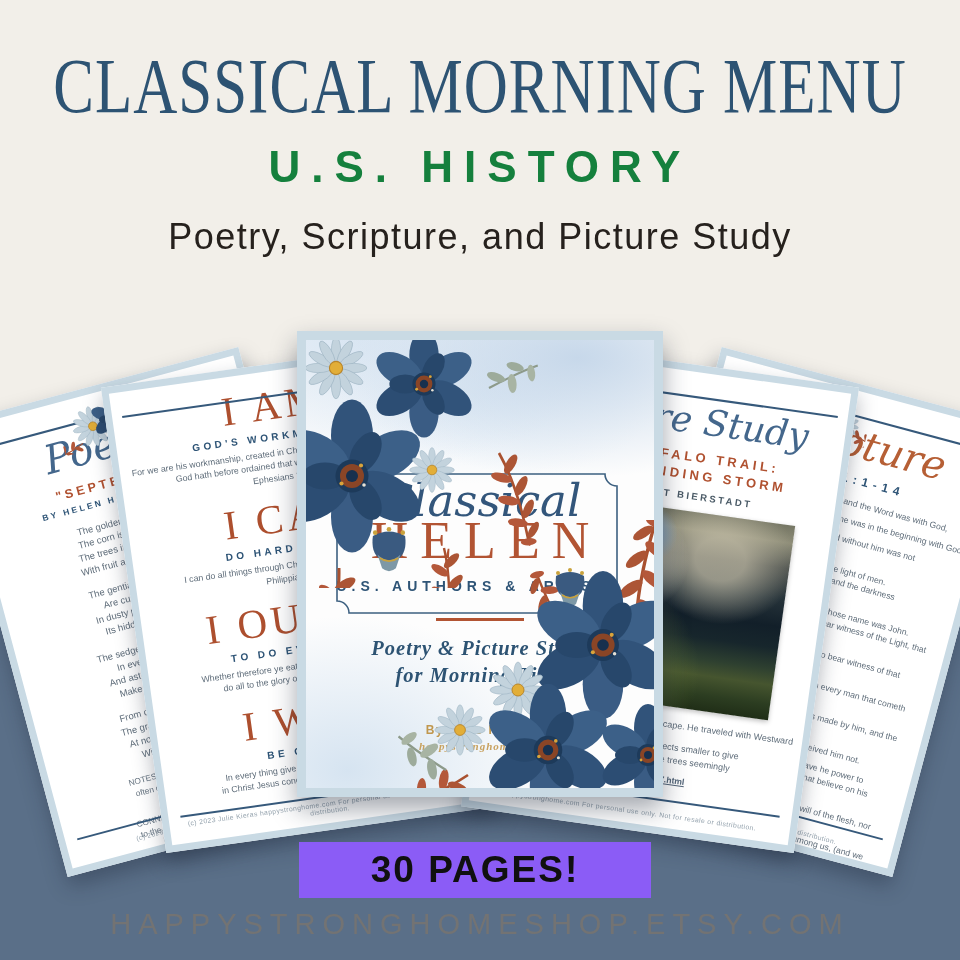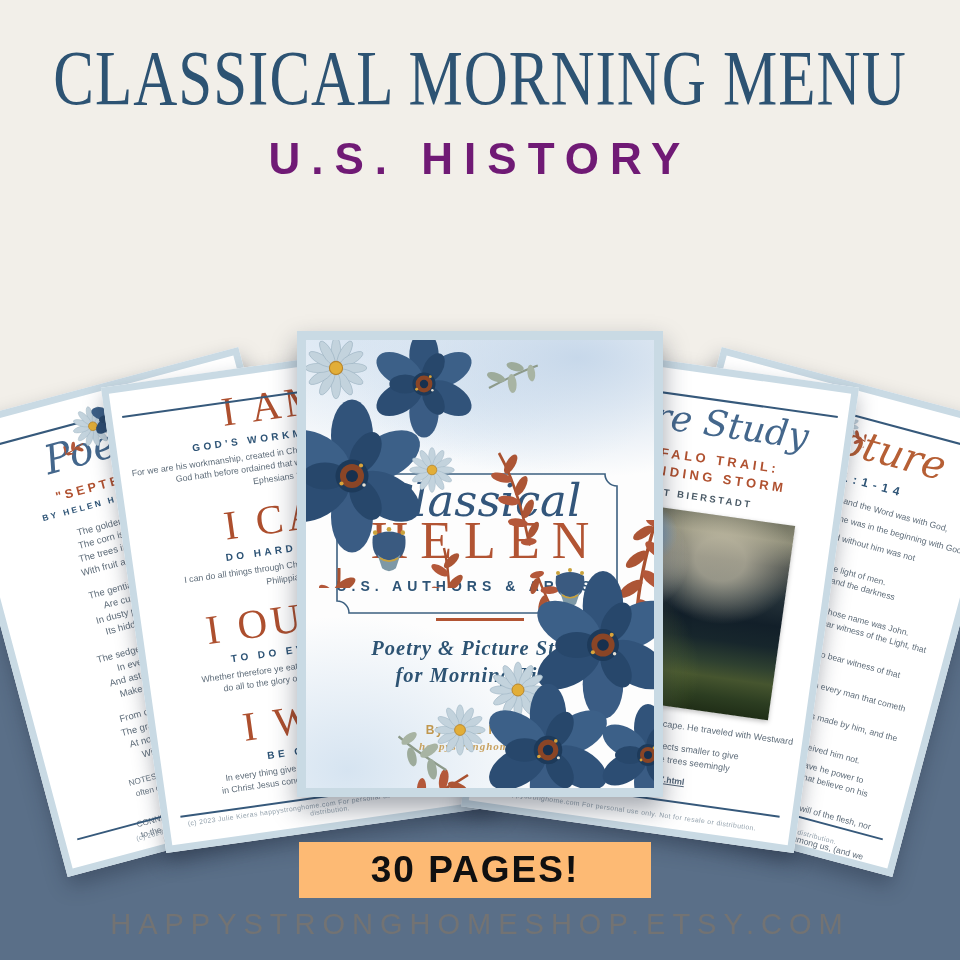--- a/index.html
+++ b/index.html
@@ -1,25 +1,25 @@
 <!DOCTYPE html>
 <html><head>
 <meta charset="utf-8">
 <style>
   html,body{margin:0;padding:0;background:#2e3a47;}
   .stage{position:relative;width:960px;height:960px;margin:0 auto;overflow:hidden;
          background:#f2efe9;font-family:"Liberation Sans",sans-serif;}
   .bottom-bg{position:absolute;left:0;top:557px;width:960px;height:403px;background:#5a6f88;}
 
   
-  .headline{position:absolute;left:0;top:32px;width:960px;text-align:center;}
+  .headline{position:absolute;left:0;top:40px;width:960px;text-align:center;}
   .main-title{font-family:"Liberation Serif",serif;font-weight:400;color:#2d5373;
               font-size:61px;letter-spacing:1px;transform:scaleY(1.3);transform-origin:top center;
               white-space:nowrap;}
-  .sub-title{margin-top:32px;font-size:44px;font-weight:700;color:#701a75;letter-spacing:11px;}
+  .sub-title{margin-top:32px;font-size:44px;font-weight:700;color:#15803d;letter-spacing:11px;}
   .desc{margin-top:18px;font-size:36px;font-weight:400;color:#26211d;letter-spacing:1.5px;line-height:53px;}
 
   
   .page{position:absolute;background:#ffffff;border:7px solid #c9dae4;box-sizing:border-box;
         overflow:hidden;box-shadow:0 10px 20px rgba(25,35,52,.35);}
   .rule{position:absolute;top:24px;left:10px;right:10px;height:2px;background:#36597b;}
   .page-cluster{position:absolute;top:2px;height:52px;width:96px;}
   .bottomrule{position:absolute;bottom:26px;left:12px;right:12px;height:2px;background:#36597b;}
   .pfooter{position:absolute;bottom:9px;left:0;right:0;text-align:center;font-size:6.8px;
            color:#95a3ae;letter-spacing:.4px;}
@@ -87,21 +87,21 @@
   .cv-sub{margin-top:14px;font-family:"Liberation Serif",serif;font-style:italic;font-weight:700;
           font-size:20.5px;color:#2d5373;line-height:27px;letter-spacing:1px;}
   .cv-by{margin-top:34px;font-size:12px;font-weight:700;color:#c0974e;letter-spacing:1.5px;}
   .cv-site{margin-top:3px;font-family:"Liberation Serif",serif;font-style:italic;font-weight:700;
            font-size:11px;color:#c8a15e;letter-spacing:1px;}
   .bouquet{position:absolute;pointer-events:none;}
   .bq-tl{left:-12px;top:-12px;}
   .bq-br{right:-14px;bottom:-12px;}
 
   
-  .badge{position:absolute;left:299px;top:842px;width:352px;height:56px;background:#fdba74;z-index:6;
+  .badge{position:absolute;left:299px;top:842px;width:352px;height:56px;background:#8b5cf6;z-index:6;
          display:flex;align-items:center;justify-content:center;}
   .badge-text{font-size:37px;font-weight:600;color:#101010;letter-spacing:2px;}
   .shop-url{position:absolute;left:0;top:908px;width:960px;text-align:center;z-index:6;
             font-size:29px;font-weight:400;color:#737373;letter-spacing:7px;}
 </style>
 </head>
 <body>
 
 <svg width="0" height="0" style="position:absolute" aria-hidden="true">
   <defs>
@@ -175,20 +175,21 @@
   </defs>
 </svg>
 
 <div class="stage">
   <div class="bottom-bg"></div>
 
   <div class="headline">
     <div class="main-title">CLASSICAL MORNING MENU</div>
     <div class="sub-title">U.S. HISTORY</div>
     <div class="desc">
+      <div>Poetry, Scripture, and Picture Study</div>
     </div>
   </div>
 
   <div class="page p-poetry">
     <div class="rule"></div>
     <svg class="page-cluster" style="left:100px" viewBox="-48 -26 96 52">
         <use href="#cluster-small"></use>
       </svg>
     <div class="script-head">Poetry</div>
     <div class="poem-title">"SEPTEMBER"</div>

